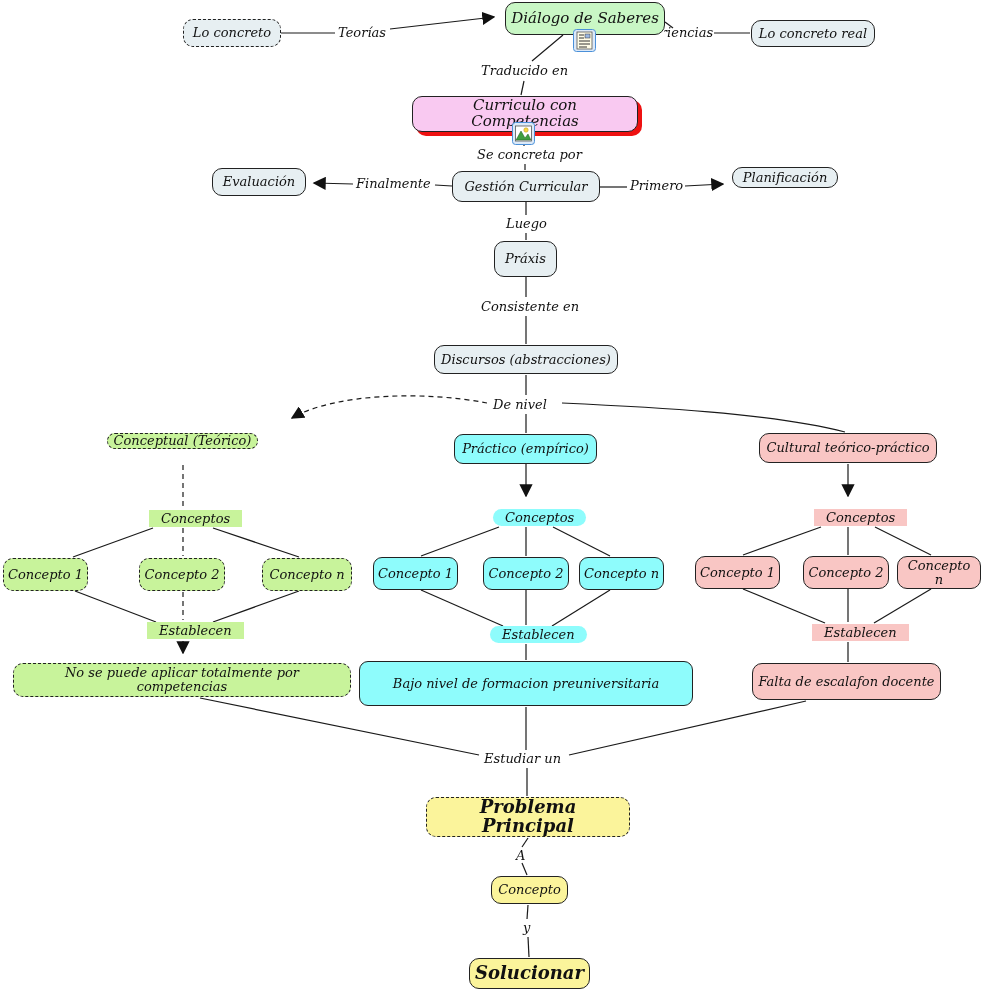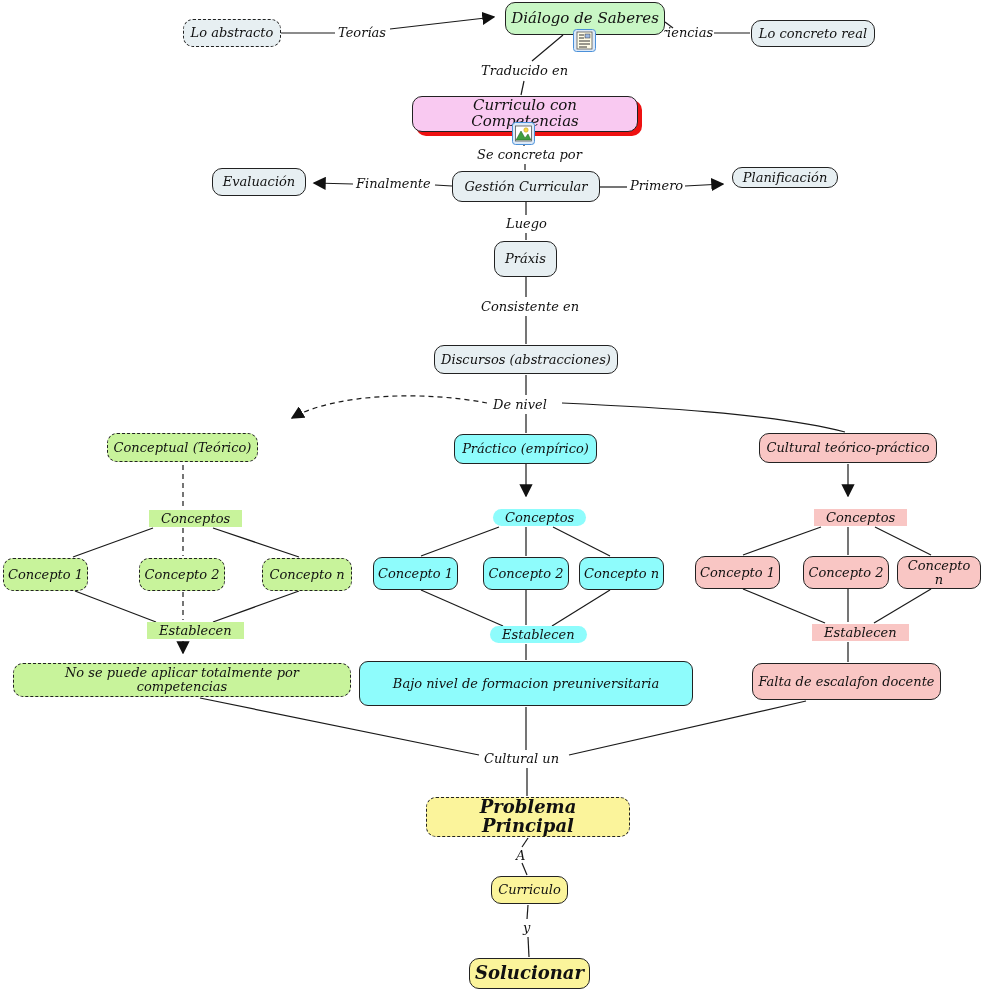--- a/index.html
+++ b/index.html
@@ -92,21 +92,21 @@
       <path d="M526 707 V750"></path>
       <path d="M806 701 L569 755"></path>
       <path d="M527 768 V796"></path>
       <path d="M528 838 L522 847"></path>
       <path d="M522 863 L527 875"></path>
       <path d="M528 905 L527 919"></path>
       <path d="M528 937 L529 957"></path>
     </g>
   </svg>
 
-  <div class="node gray dashed" style="left:183px;top:19px;width:98px;height:28px;">Lo abstracto</div>
+  <div class="node gray dashed" style="left:183px;top:19px;width:98px;height:28px;">Lo concreto</div>
   <div class="ll" style="left:338px;top:25px;">Teorías</div>
   <div class="node green big" style="left:505px;top:2px;width:160px;height:33px;">Diálogo de Saberes</div>
   <div class="ll clip-exp" style="left:628px;top:25px;">Experiencias</div>
   <div class="node gray" style="left:751px;top:20px;width:124px;height:27px;">Lo concreto real</div>
   <div class="ll" style="left:481px;top:63px;">Traducido en</div>
 
   <div class="res-icon" style="left:573px;top:29px;">
     <svg width="23" height="23" viewBox="0 0 23 23">
       <rect x="0.5" y="0.5" width="22" height="22" rx="3" fill="#dce9f8" stroke="#4a90d9"></rect>
       <rect x="4" y="3" width="15" height="17" fill="#fffde8" stroke="#555" stroke-width="0.8"></rect>
@@ -137,21 +137,21 @@
   <div class="node gray" style="left:212px;top:168px;width:94px;height:28px;">Evaluación</div>
   <div class="node gray" style="left:452px;top:171px;width:148px;height:31px;">Gestión Curricular</div>
   <div class="ll" style="left:630px;top:178px;">Primero</div>
   <div class="node gray" style="left:732px;top:167px;width:106px;height:21px;">Planificación</div>
   <div class="ll" style="left:506px;top:216px;">Luego</div>
   <div class="node gray" style="left:494px;top:241px;width:63px;height:36px;">Práxis</div>
   <div class="ll" style="left:481px;top:299px;">Consistente en</div>
   <div class="node gray" style="left:434px;top:345px;width:184px;height:29px;">Discursos (abstracciones)</div>
   <div class="ll" style="left:493px;top:397px;">De nivel</div>
 
-  <div class="node lime dashed" style="left:107px;top:433px;width:151px;height:29px;">Conceptual (Teórico)</div>
+  <div class="node lime dashed" style="left:107px;top:433px;width:151px;height:16px;">Conceptual (Teórico)</div>
   <div class="node cyan" style="left:454px;top:434px;width:143px;height:30px;">Práctico (empírico)</div>
   <div class="node salmon" style="left:759px;top:433px;width:178px;height:30px;">Cultural teórico-práctico</div>
 
   <div class="hl lime" style="left:149px;top:510px;">Conceptos</div>
   <div class="node lime dashed" style="left:3px;top:558px;width:85px;height:33px;">Concepto 1</div>
   <div class="node lime dashed" style="left:139px;top:558px;width:86px;height:33px;">Concepto 2</div>
   <div class="node lime dashed" style="left:262px;top:558px;width:90px;height:33px;">Concepto n</div>
   <div class="hl lime" style="left:147px;top:622px;">Establecen</div>
   <div class="node lime dashed" style="left:13px;top:663px;width:338px;height:34px;">No se puede aplicar totalmente por competencias</div>
 
@@ -162,20 +162,20 @@
   <div class="hl cyan" style="left:490px;top:626px;">Establecen</div>
   <div class="node cyan" style="left:359px;top:661px;width:334px;height:45px;">Bajo nivel de formacion preuniversitaria</div>
 
   <div class="hl salmon" style="left:814px;top:509px;">Conceptos</div>
   <div class="node salmon" style="left:695px;top:556px;width:85px;height:33px;">Concepto 1</div>
   <div class="node salmon" style="left:803px;top:556px;width:86px;height:33px;">Concepto 2</div>
   <div class="node salmon" style="left:897px;top:556px;width:84px;height:33px;">Concepto n</div>
   <div class="hl salmon" style="left:812px;top:624px;">Establecen</div>
   <div class="node salmon" style="left:752px;top:663px;width:189px;height:37px;">Falta de escalafon docente</div>
 
-  <div class="ll" style="left:484px;top:751px;">Cultural un</div>
+  <div class="ll" style="left:484px;top:751px;">Estudiar un</div>
   <div class="node yellow dashed bold" style="left:426px;top:797px;width:204px;height:40px;">Problema Principal</div>
   <div class="ll" style="left:516px;top:848px;">A</div>
-  <div class="node yellow" style="left:491px;top:876px;width:77px;height:28px;">Curriculo</div>
+  <div class="node yellow" style="left:491px;top:876px;width:77px;height:28px;">Concepto</div>
   <div class="ll" style="left:523px;top:920px;">y</div>
   <div class="node yellow bold" style="left:469px;top:958px;width:121px;height:31px;">Solucionar</div>
 
 </div>
 
 </body></html>

